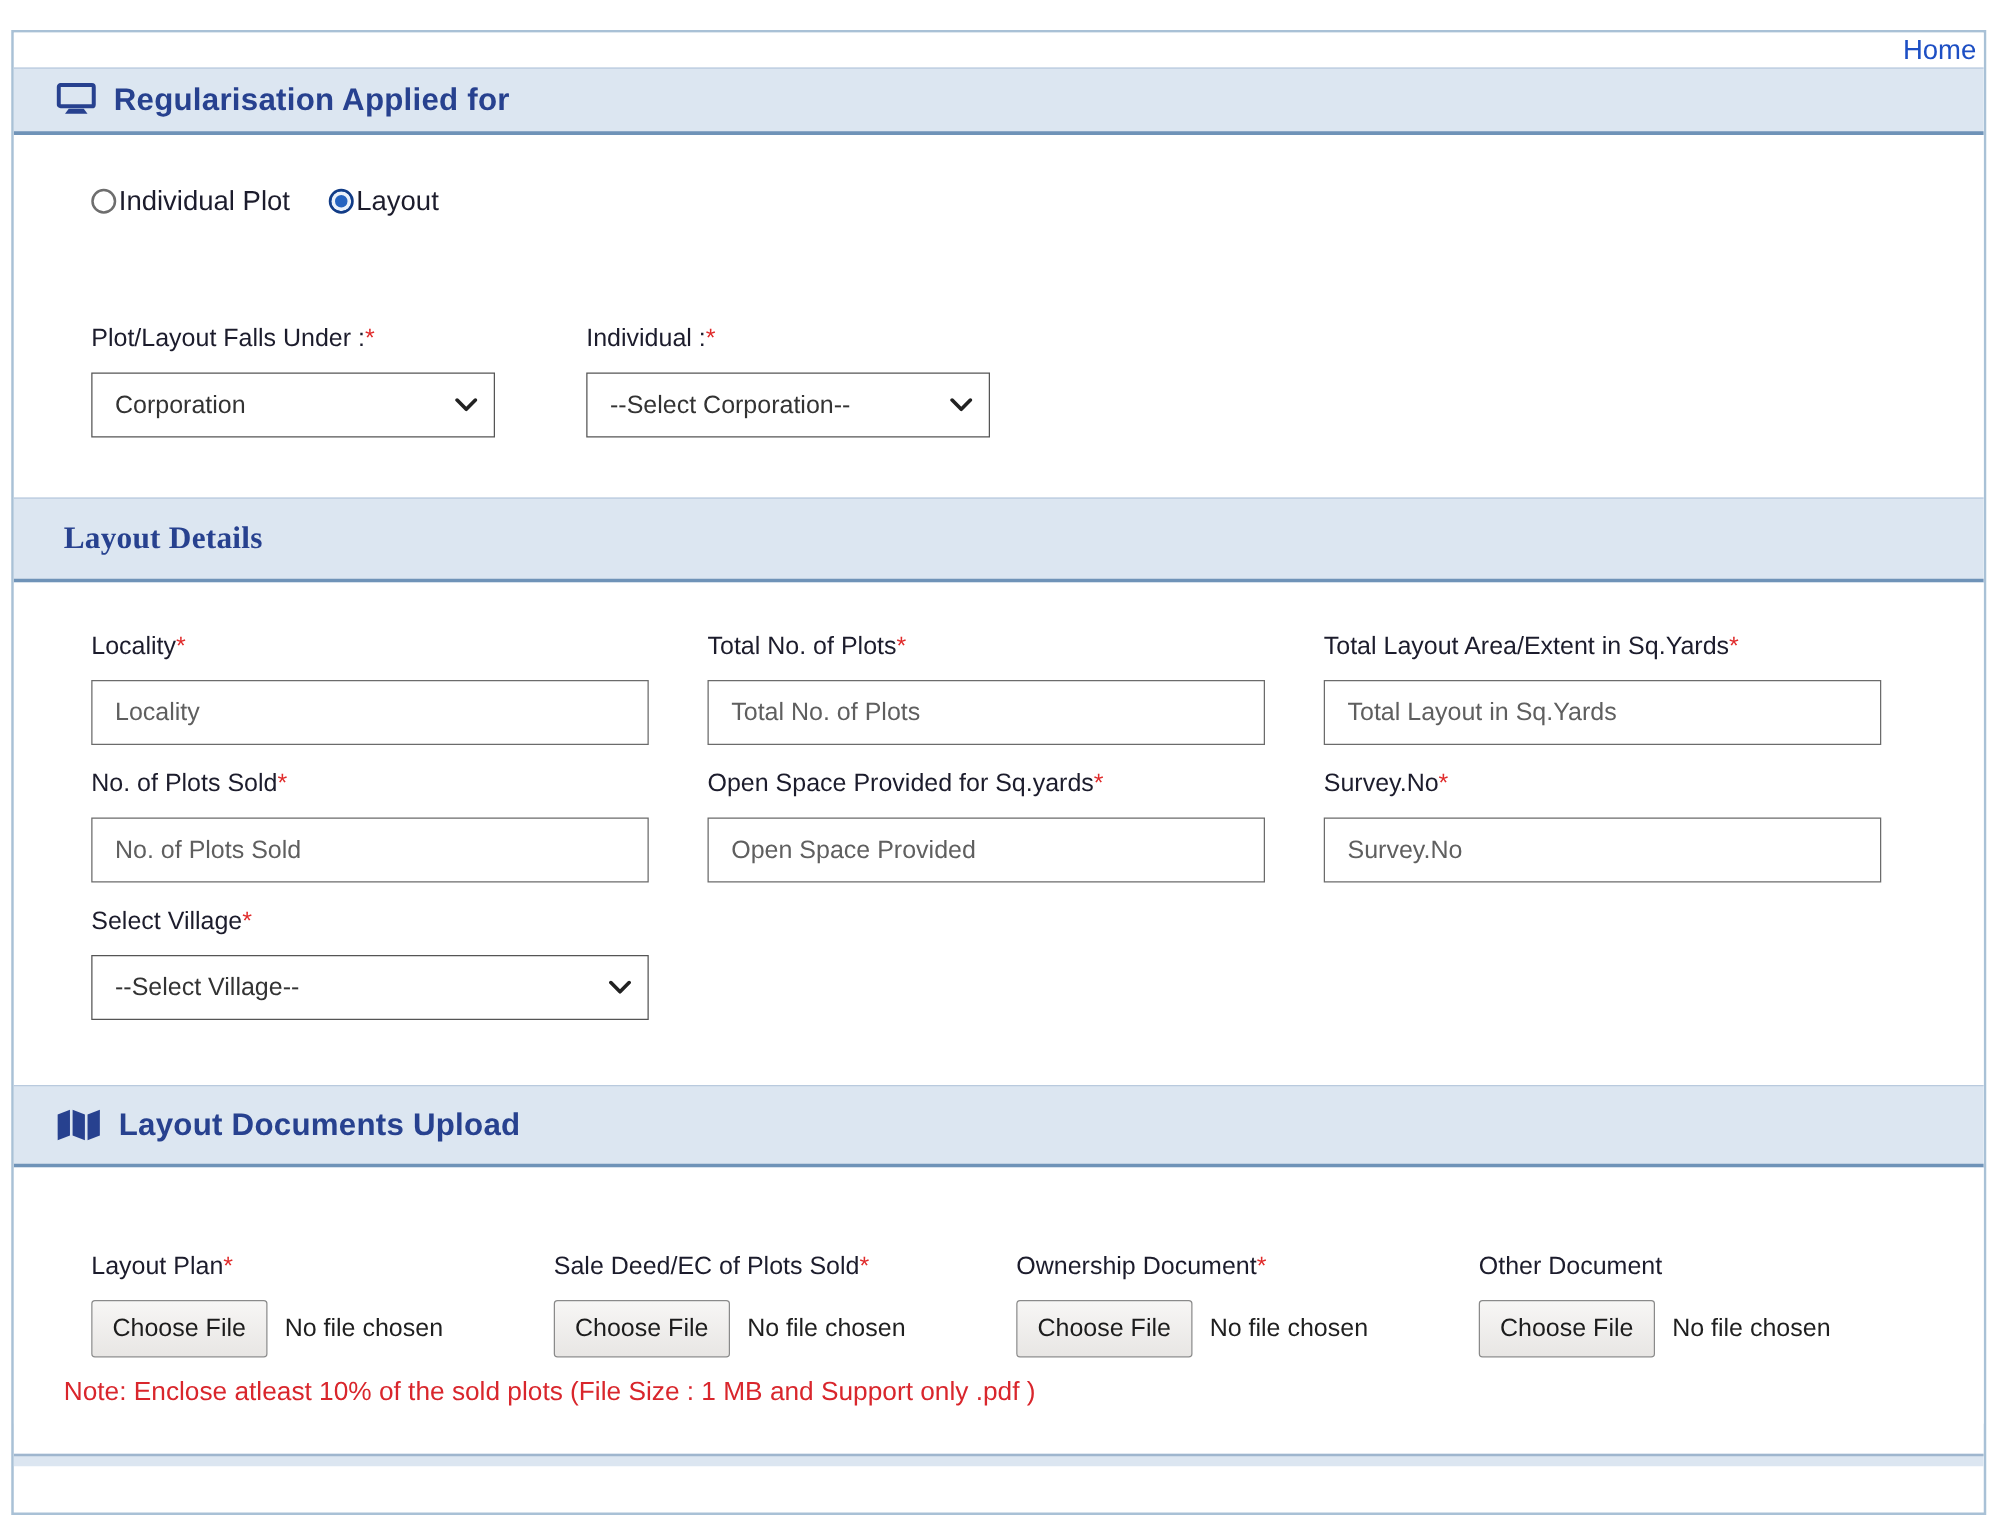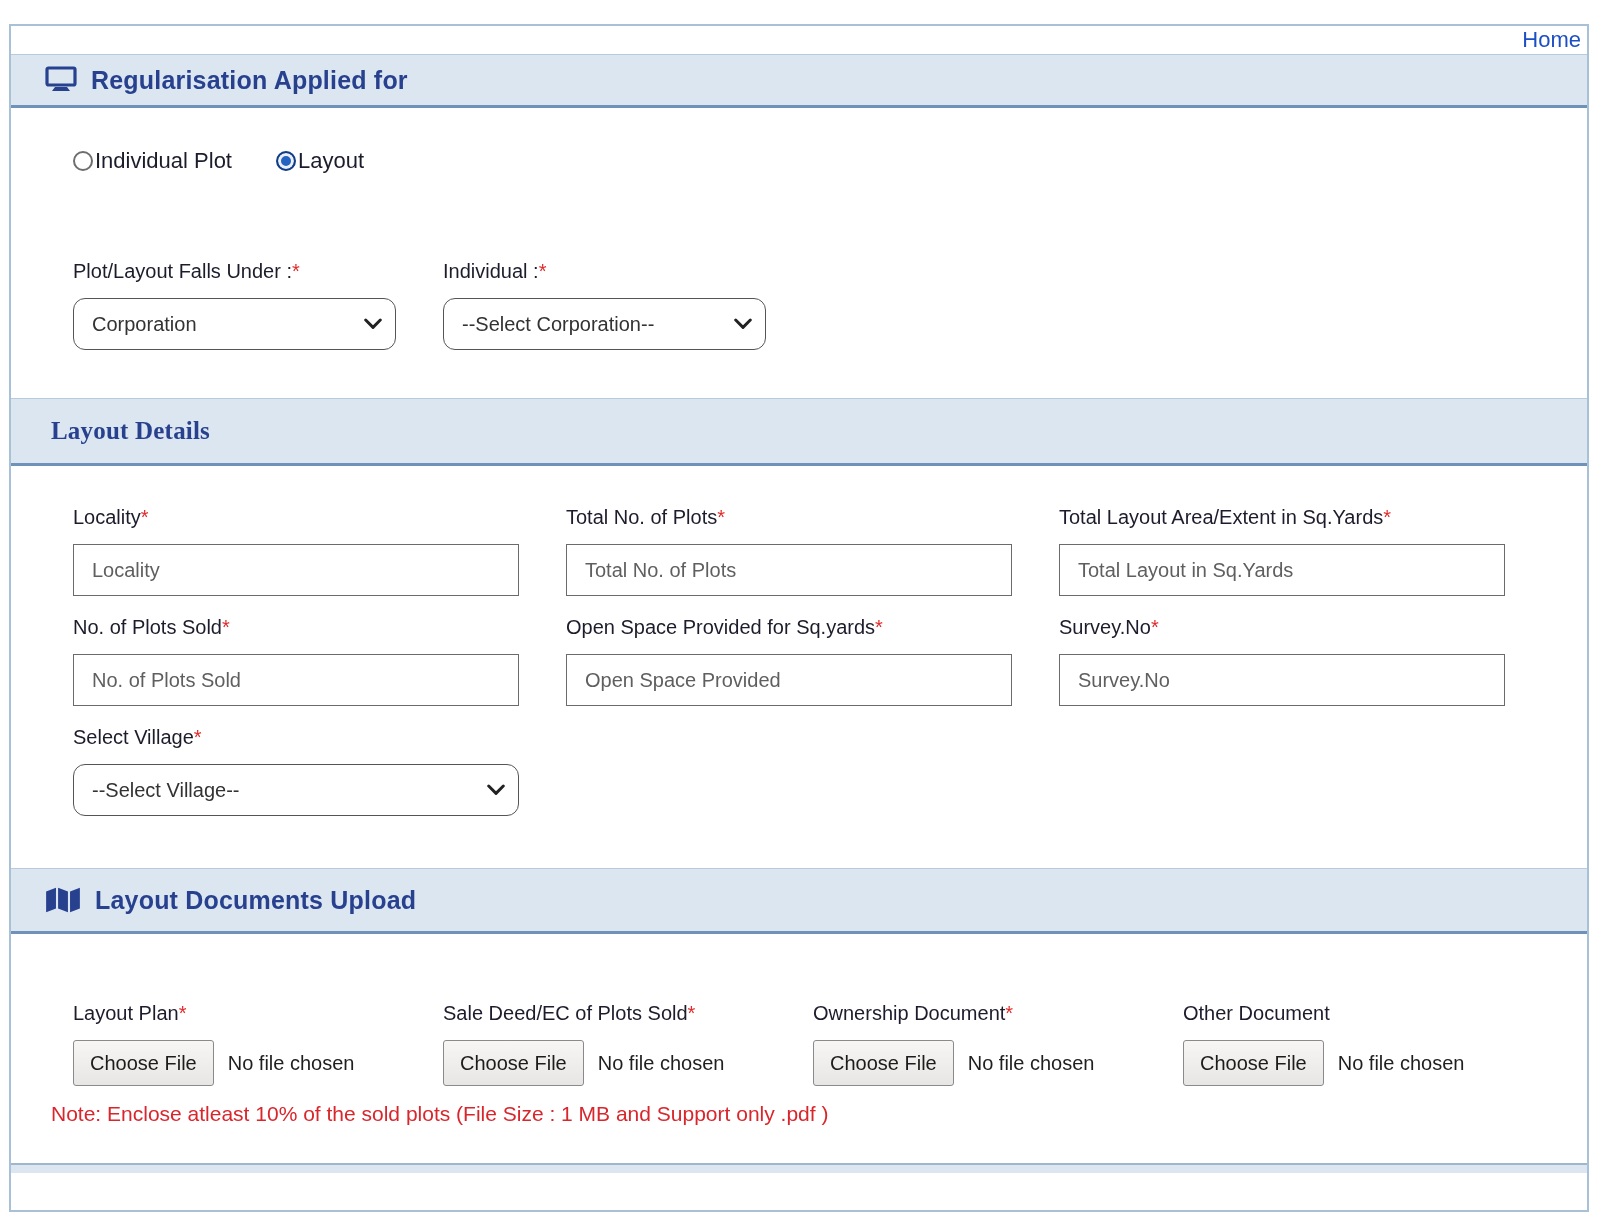--- a/index.html
+++ b/index.html
@@ -20,37 +20,37 @@
   .band-icon { display: inline-flex; align-items: center; }
 
   .band-1 { height: 54px; padding-left: 34px; }
   .band-2 { height: 66px; padding-left: 34px; }
   .band-3 { height: 68px; padding-left: 40px; font-family: Liberation Serif, serif; }
   .band-4 { height: 66px; padding-left: 34px; }
 
   
   .sec { background: #fff; }
   .sec-radios { height: 112px; padding: 40px 0 0 62px; }
-  .radio-row { display: flex; align-items: center; gap: 44px; text-align: right; }
+  .radio-row { display: flex; align-items: center; gap: 31px; text-align: right; }
   .radio-opt { display: flex; align-items: center; gap: 2px; cursor: pointer; }
   .radio-circle { width: 20px; height: 20px; border-radius: 50%; background: #fff;
     border: 2px solid #6e6e6e; flex: 0 0 auto; }
   .radio-circle.selected { border: 2px solid #123c86; background: #2563c0;
     box-shadow: inset 0 0 0 3px #eaf1fa; }
   .radio-label { font-size: 22px; color: #1c1c2c; }
 
-  .sec-fallsunder { height: 178px; padding: 38px 0 0 62px; display: flex; gap: 47px; }
+  .sec-fallsunder { height: 178px; padding: 38px 0 0 62px; display: flex; gap: 73px; }
   .fgroup { width: 323px; }
   .flabel { font-size: 20px; color: #1c1c2c; line-height: 26px; margin-bottom: 14px; white-space: nowrap; }
   .req { color: #e02b2b; }
 
   .select-wrap { position: relative; }
   select { width: 100%; height: 52px; border: 1px solid #555; background: #fff;
     font-family: "Liberation Sans", sans-serif; font-size: 20px; color: #333;
-    padding: 0 40px 0 18px; appearance: none; -webkit-appearance: none; border-radius: 12px; }
+    padding: 0 40px 0 18px; appearance: none; -webkit-appearance: none; border-radius: 0; }
   .chevron { position: absolute; right: 14px; top: 50%; transform: translateY(-50%);
     pointer-events: none; display: inline-flex; }
 
   .sec-details { height: 402px; padding: 38px 0 0 62px; }
   .grid-row { display: flex; }
   .gcol { width: 446px; margin-right: 47px; }
   .gcol:last-child { margin-right: 0; }
   .grid-row + .grid-row .flabel { margin-top: 18px; }
   input[type="text"] { width: 100%; height: 52px; border: 1px solid #6b6b6b; background: #fff;
     font-family: "Liberation Sans", sans-serif; font-size: 20px; color: #333; padding: 0 18px; }

